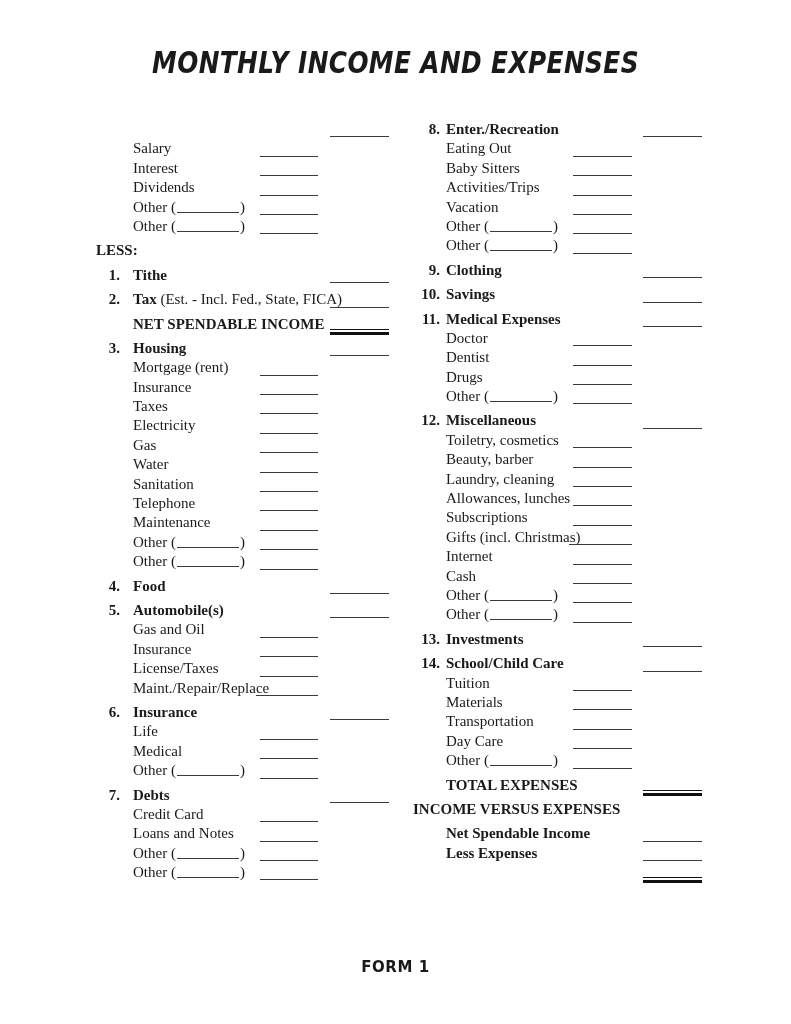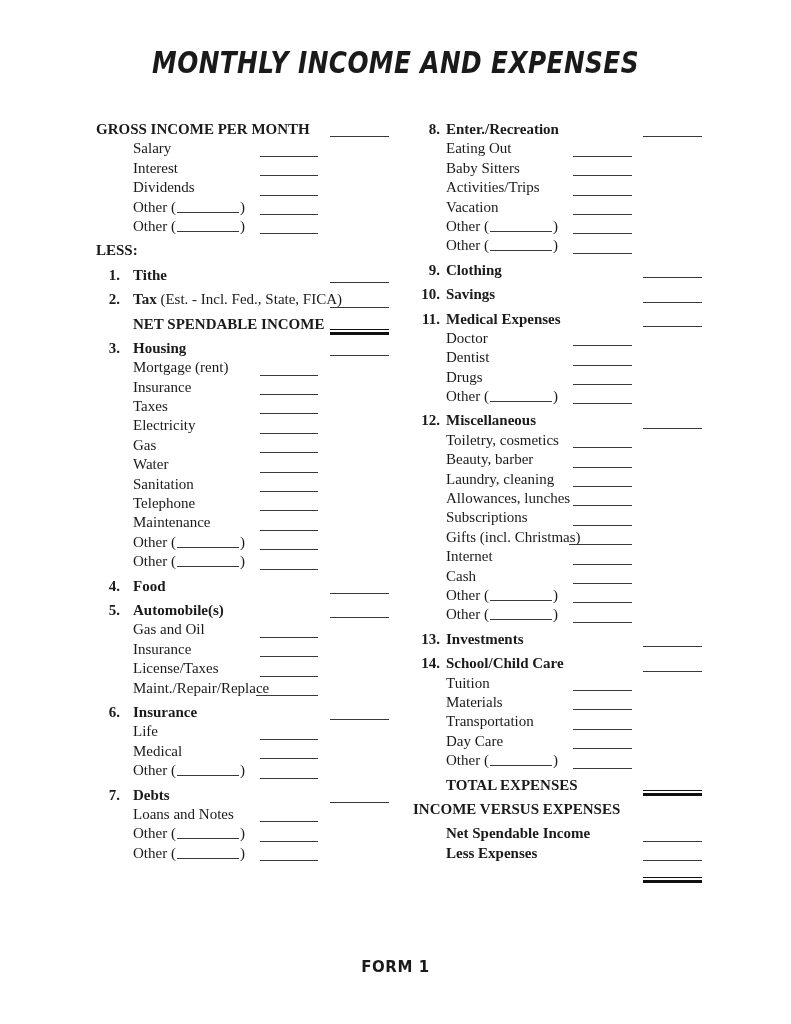--- a/index.html
+++ b/index.html
@@ -171,21 +171,20 @@
 </head>
 <body>
 
 <div class="page">
 
   <div class="title">MONTHLY INCOME AND EXPENSES</div>
 
   <div class="col col-left">
     <div id="left-mount">
         <div class="row">
-          <span class="lbl head flush">GROSS INCOME PER MONTH</span>
           <span class="rule outer"></span>
         </div>
         <div class="row">
           <span class="lbl l-sub">Salary</span>
           <span class="rule inner"></span>
         </div>
         <div class="row">
           <span class="lbl l-sub">Interest</span>
           <span class="rule inner"></span>
         </div>
@@ -309,20 +308,24 @@
         <div class="row">
           <span class="lbl l-sub">Other (<span class="inblank"></span>)</span>
           <span class="rule inner"></span>
         </div>
         <div class="row gap-before">
           <span class="num">7.</span>
           <span class="lbl head l-head">Debts</span>
           <span class="rule outer"></span>
         </div>
         <div class="row">
+          <span class="lbl l-sub">Credit Card</span>
+          <span class="rule inner"></span>
+        </div>
+        <div class="row">
           <span class="lbl l-sub">Loans and Notes</span>
           <span class="rule inner"></span>
         </div>
         <div class="row">
           <span class="lbl l-sub">Other (<span class="inblank"></span>)</span>
           <span class="rule inner"></span>
         </div>
         <div class="row">
           <span class="lbl l-sub">Other (<span class="inblank"></span>)</span>
           <span class="rule inner"></span>

